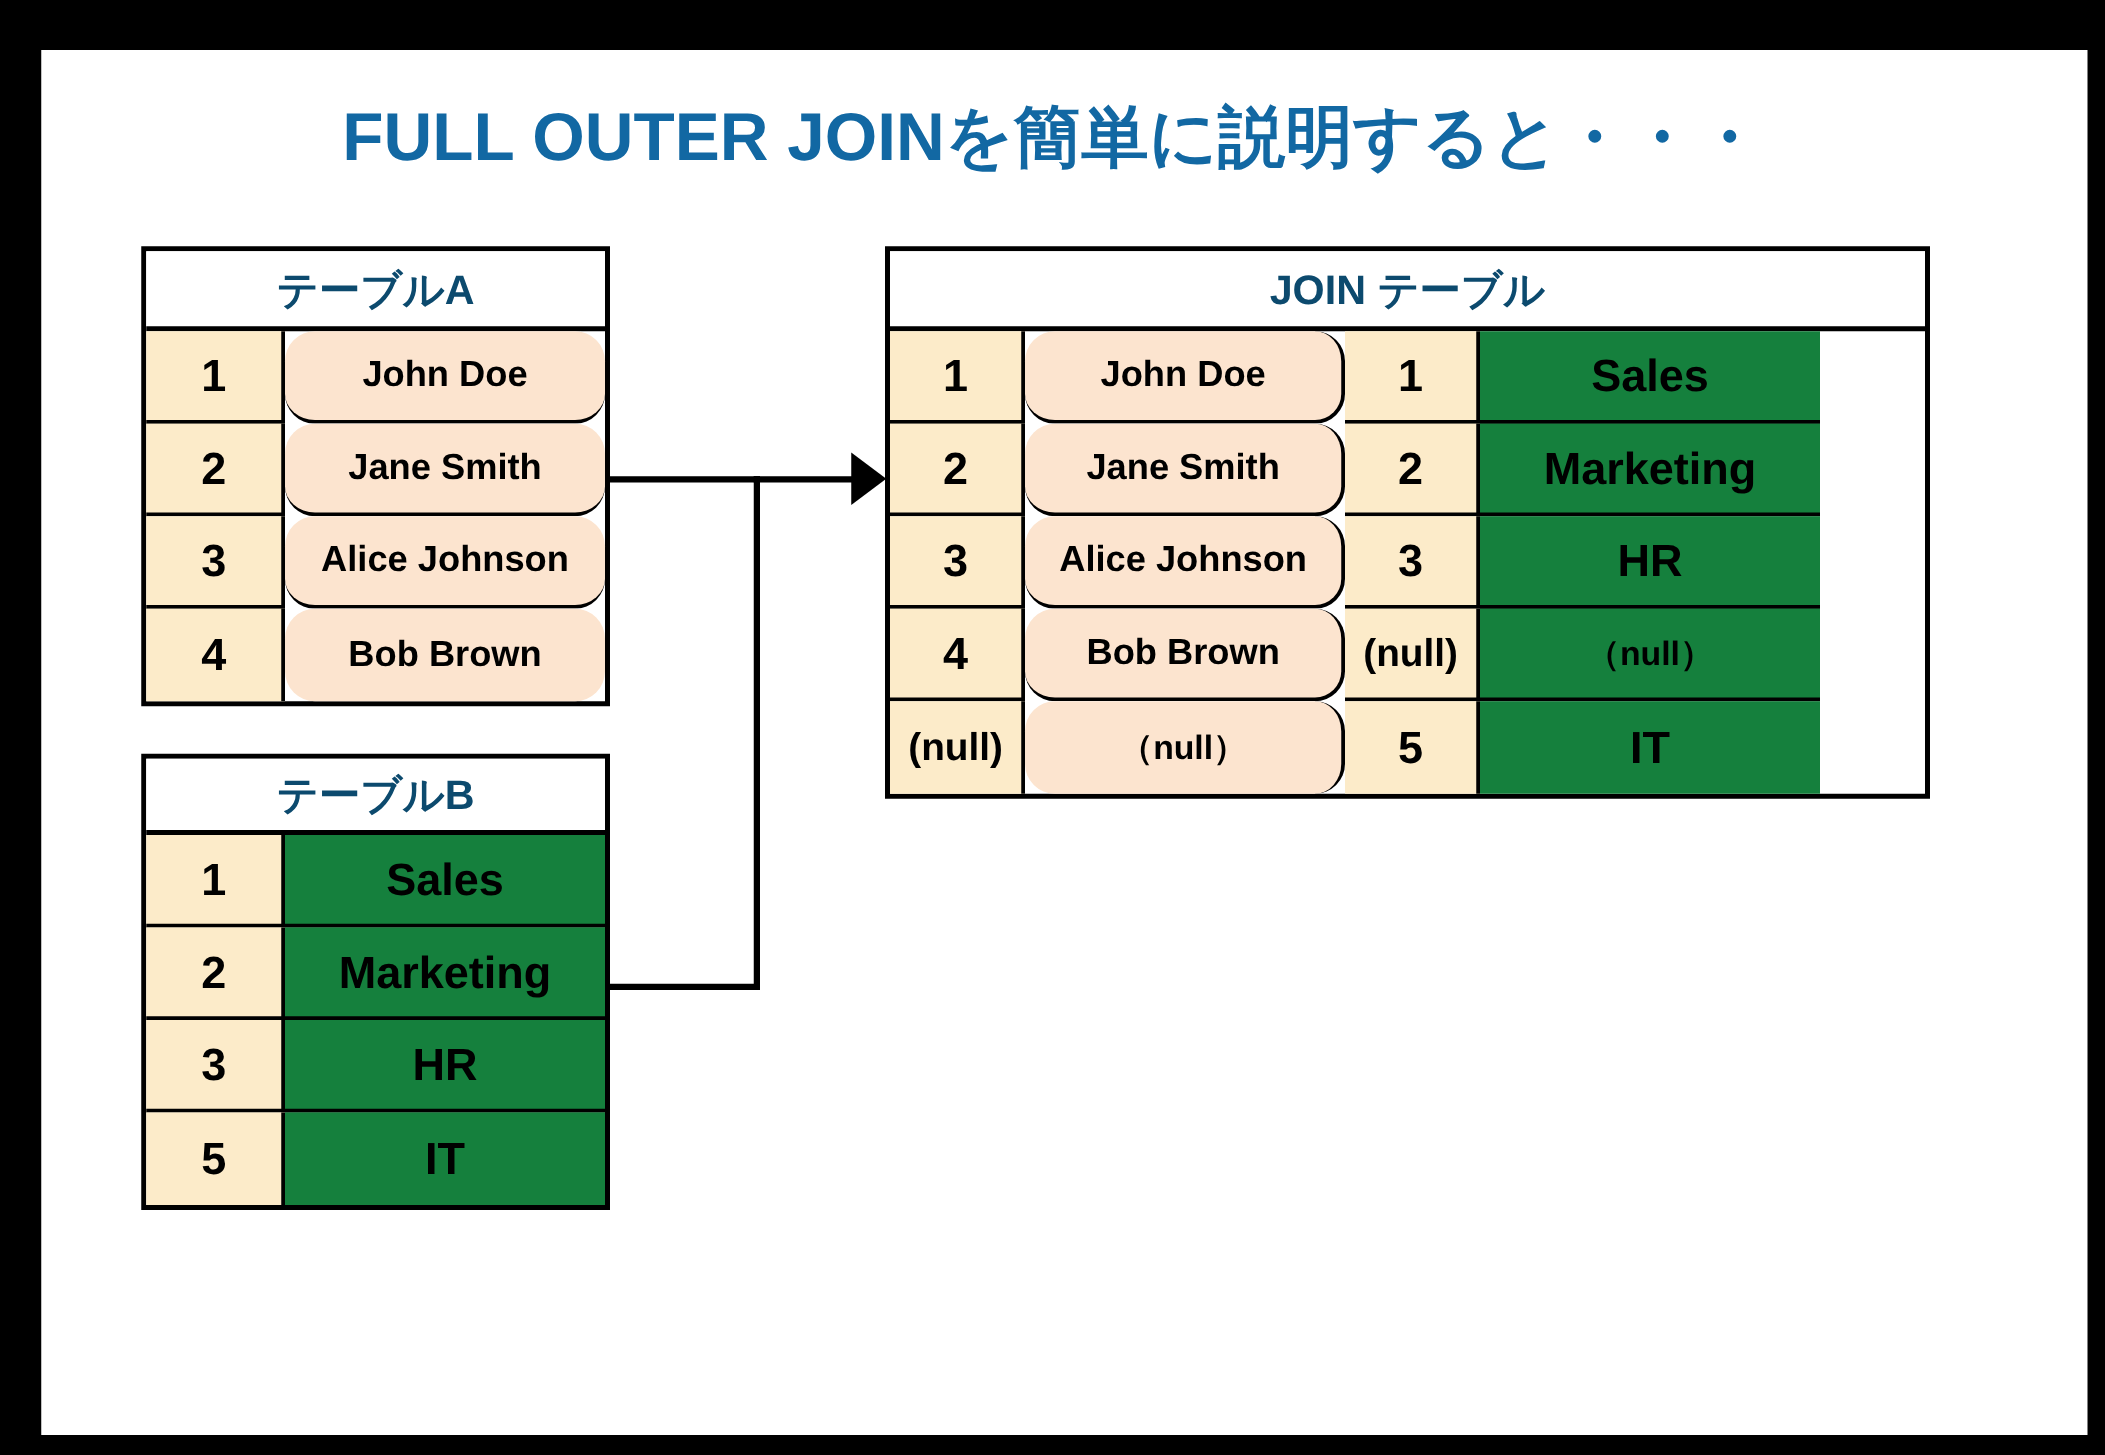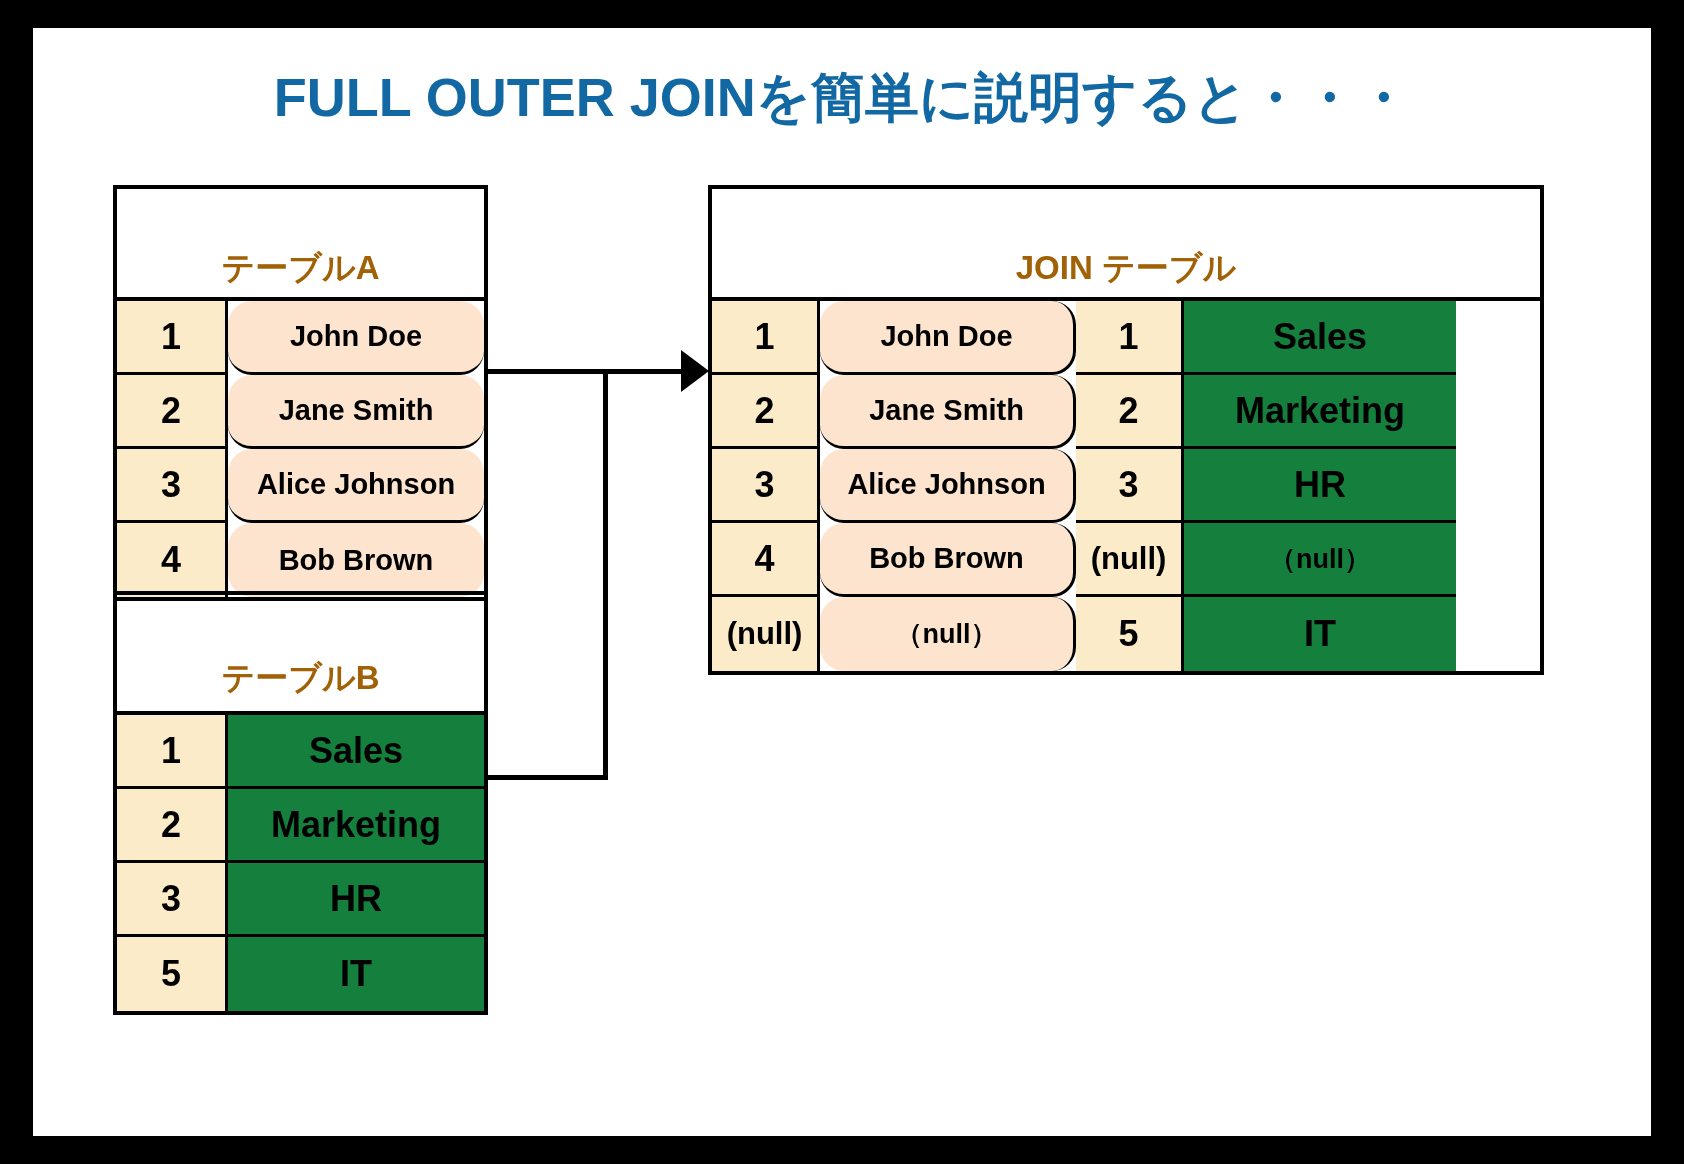--- a/index.html
+++ b/index.html
@@ -9,24 +9,25 @@
   }
   body {
     width: 1684px;
     height: 1164px;
     font-family: "Liberation Sans", "DejaVu Sans", sans-serif;
     overflow: hidden;
   }
   .canvas {
     position: absolute;
     left: 33px;
-    top: 28px;
+    top: 40px;
     width: 1618px;
     height: 1108px;
     background: #ffffff;
+    padding-left: 19px;
   }
   .title {
     position: absolute;
     left: 0;
     top: 34px;
     width: 1618px;
     text-align: center;
     font-size: 54px;
     font-weight: bold;
     color: #1268A3;
@@ -40,27 +41,26 @@
     border: 4px solid #000000;
     box-sizing: border-box;
     border-collapse: collapse;
   }
   .tbl .caption {
     border-bottom: 4px solid #000000;
     background: #ffffff;
     text-align: left;
     font-size: 33px;
     font-weight: bold;
-    color: #a16207;
+    color: #0c4a6e;
     line-height: 1;
     display: flex;
     align-items: center;
     justify-content: center;
     box-sizing: border-box;
-    margin-top: 48px;
   }
   .row {
     display: flex;
     box-sizing: border-box;
   }
   .cell {
     box-sizing: border-box;
     display: flex;
     align-items: center;
     justify-content: center;
@@ -80,21 +80,21 @@
 
   
   #tableA { left: 80px; top: 157px; width: 375px; }
   #tableA .caption { height: 64px; }
   #tableA .row { height: 74px; }
   #tableA .cell.k { width: 111px; font-size: 36px; }
   #tableA .cell.v { width: 256px; font-size: 29px; }
 
   
   #tableB { left: 80px; top: 563px; width: 375px; }
-  #tableB .caption { height: 72px; }
+  #tableB .caption { height: 61px; }
   #tableB .row { height: 74px; }
   #tableB .cell.k { width: 111px; font-size: 36px; }
   #tableB .cell.v { width: 256px; font-size: 36px; }
 
   
   #tableJ { left: 675px; top: 157px; width: 836px; }
   #tableJ .caption { height: 64px; }
   #tableJ .row { height: 74px; }
   #tableJ .cell.k  { width: 108px; font-size: 36px; }
   #tableJ .cell.v  { width: 256px; font-size: 29px; }

